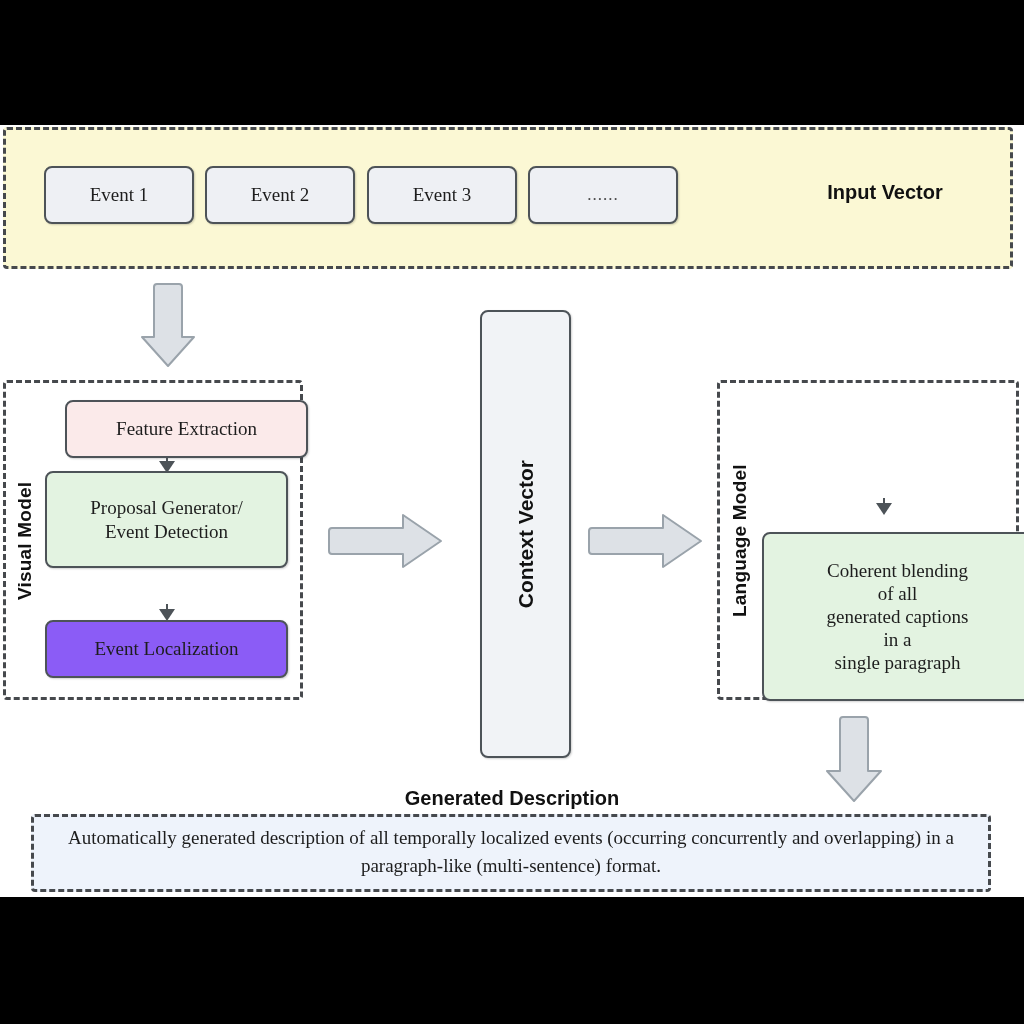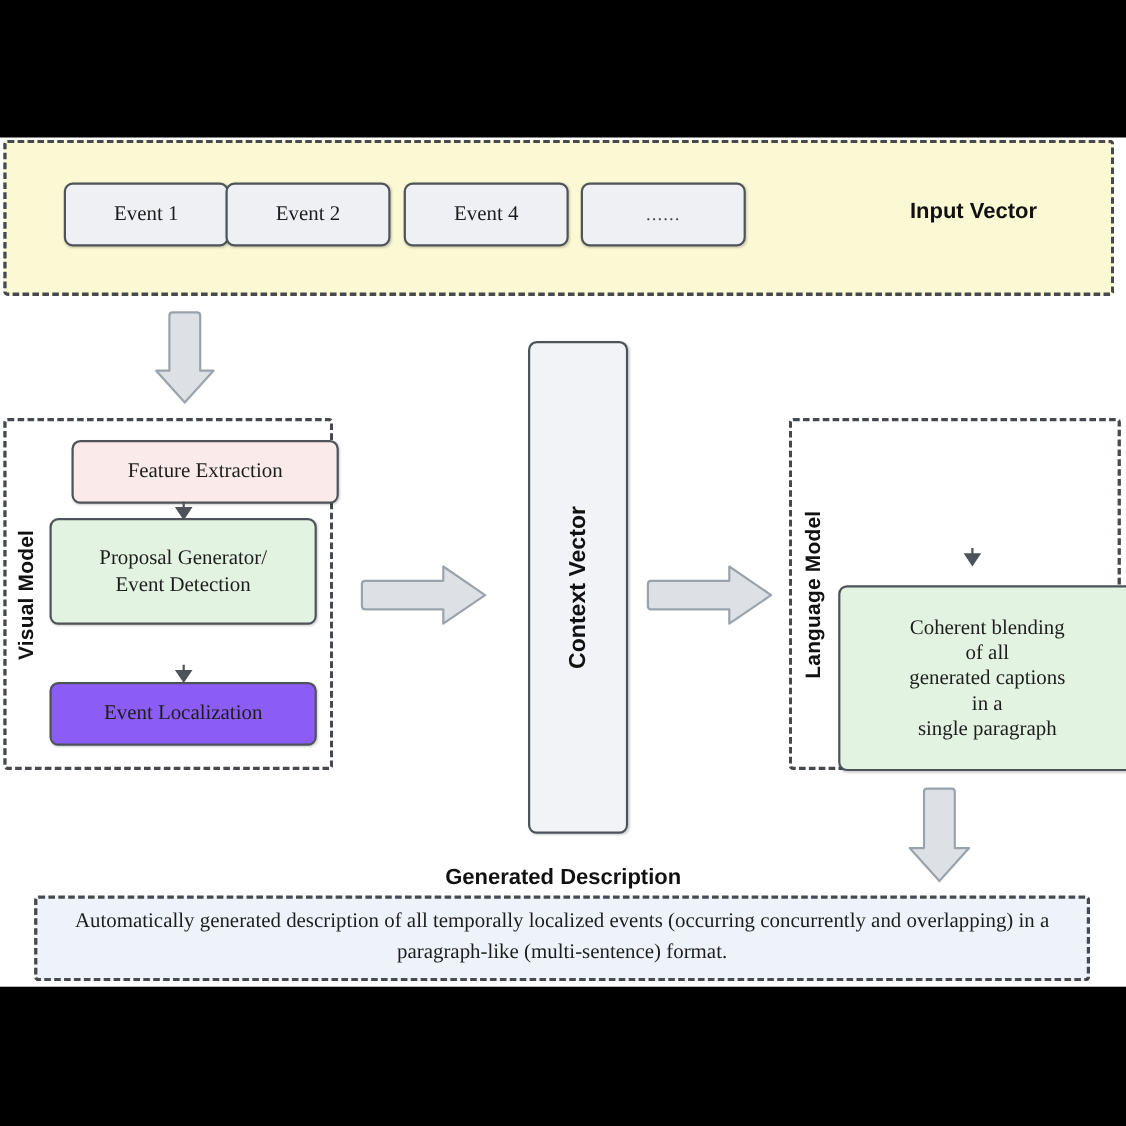--- a/index.html
+++ b/index.html
@@ -59,21 +59,21 @@
   .node.pink { background: #fbeaea; }
   .node.green { background: #e3f3e1; }
   .node.blue { background: #8b5cf6; }
 
   
   .event-chip {
     top: 41px;
     width: 150px; height: 58px;
     font-size: 19px;
   }
-  .ev1 { left: 58px; }
+  .ev1 { left: 44px; }
   .ev2 { left: 205px; }
   .ev3 { left: 367px; }
   .ev4 { left: 528px; }
   .ellipsis-chip { font-size: 17px; letter-spacing: 1px; color: #4a4a4a; }
 
   .input-video-label {
     left: 760px; top: 56px;
     width: 250px;
     text-align: center;
     font-family: "Liberation Sans", sans-serif;
@@ -184,21 +184,21 @@
   <div class="abs dashed-group input-video-group">
   </div>
 
   <div class="abs node grey event-chip ev1">
     <span>Event 1</span>
   </div>
   <div class="abs node grey event-chip ev2">
     <span>Event 2</span>
   </div>
   <div class="abs node grey event-chip ev3">
-    <span>Event 4</span>
+    <span>Event 3</span>
   </div>
   <div class="abs node grey event-chip ev4 ellipsis-chip">
     <span>......</span>
   </div>
 
   <div class="abs input-video-label">Input Vector</div>
 
   <svg class="abs arrow arrow-down-input" width="60" height="90" viewBox="0 0 60 90">
     <path d="M19,4 L41,4 Q44,4 44,7 L44,57 L56,57 L30,86 L4,57 L16,57 L16,7 Q16,4 19,4 Z" fill="#dde1e6" stroke="#9aa3ab" stroke-width="2" stroke-linejoin="round"></path>
   </svg>

